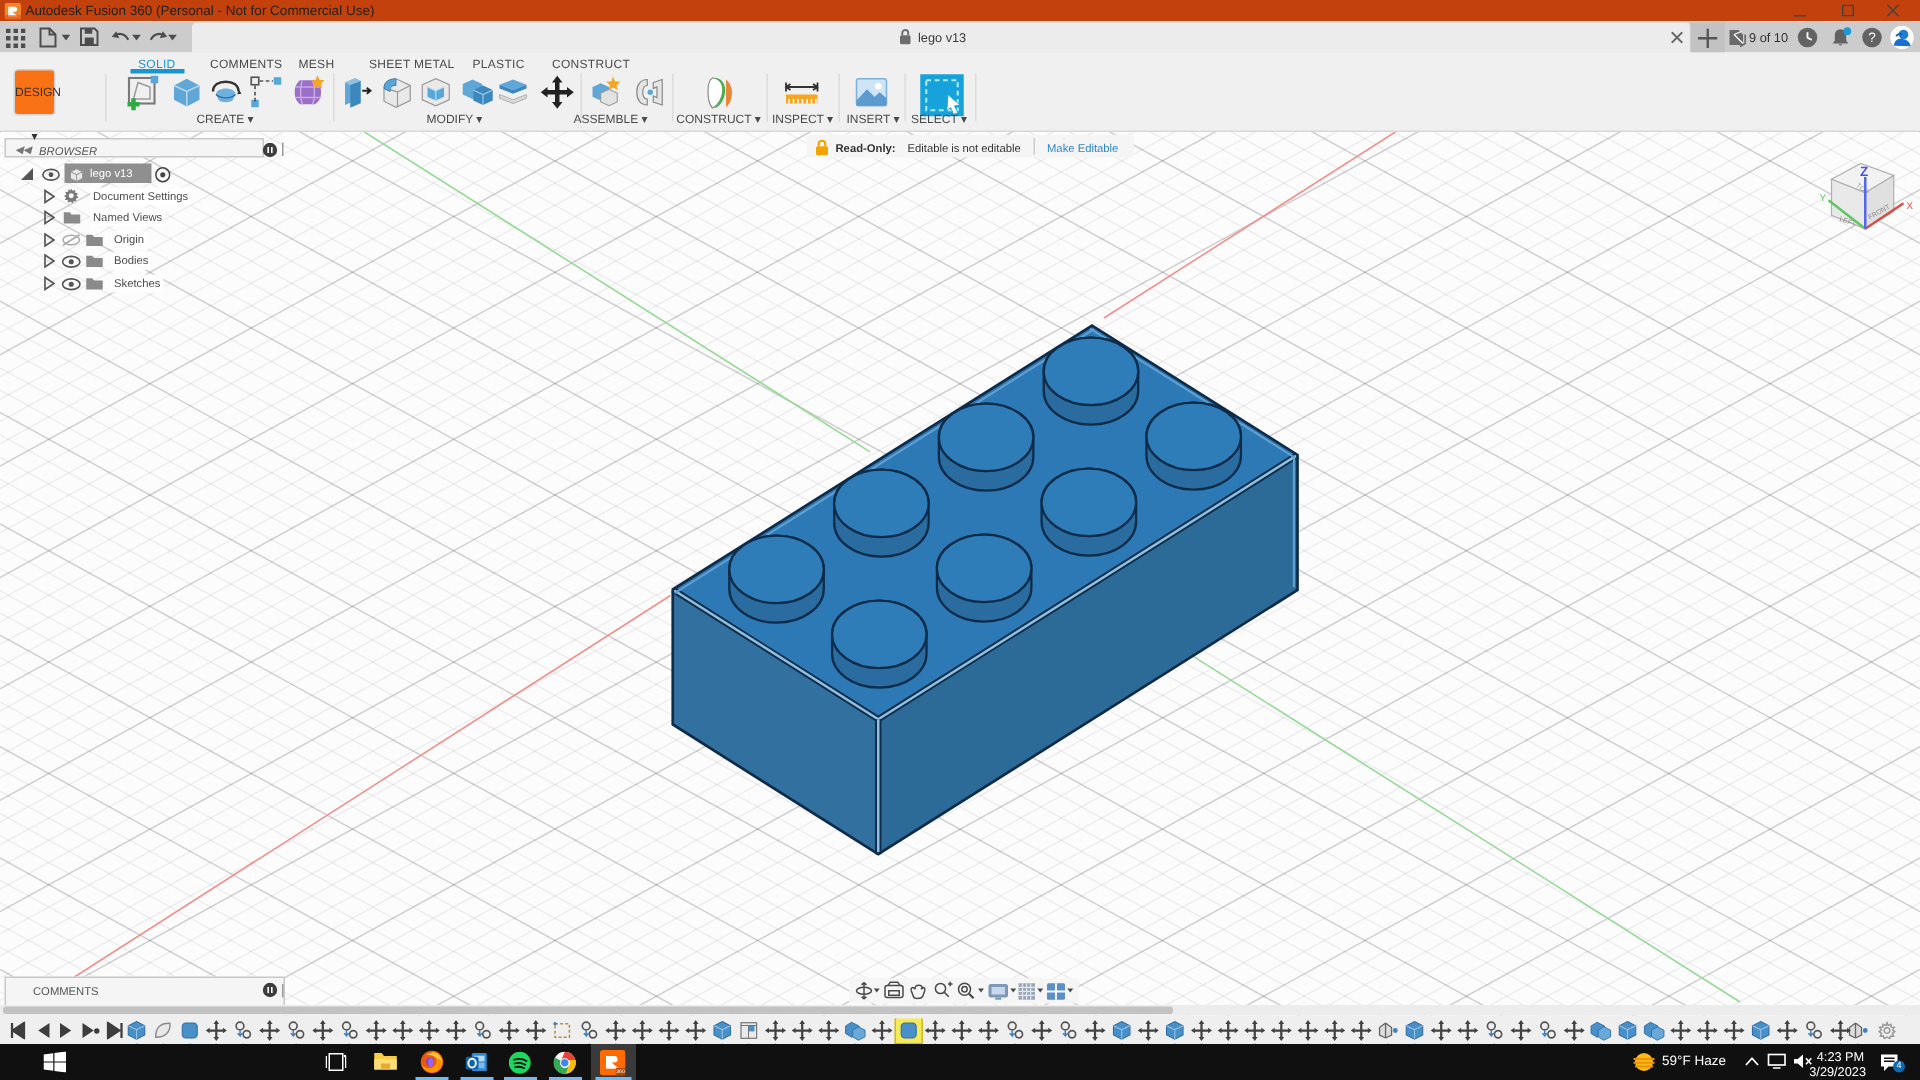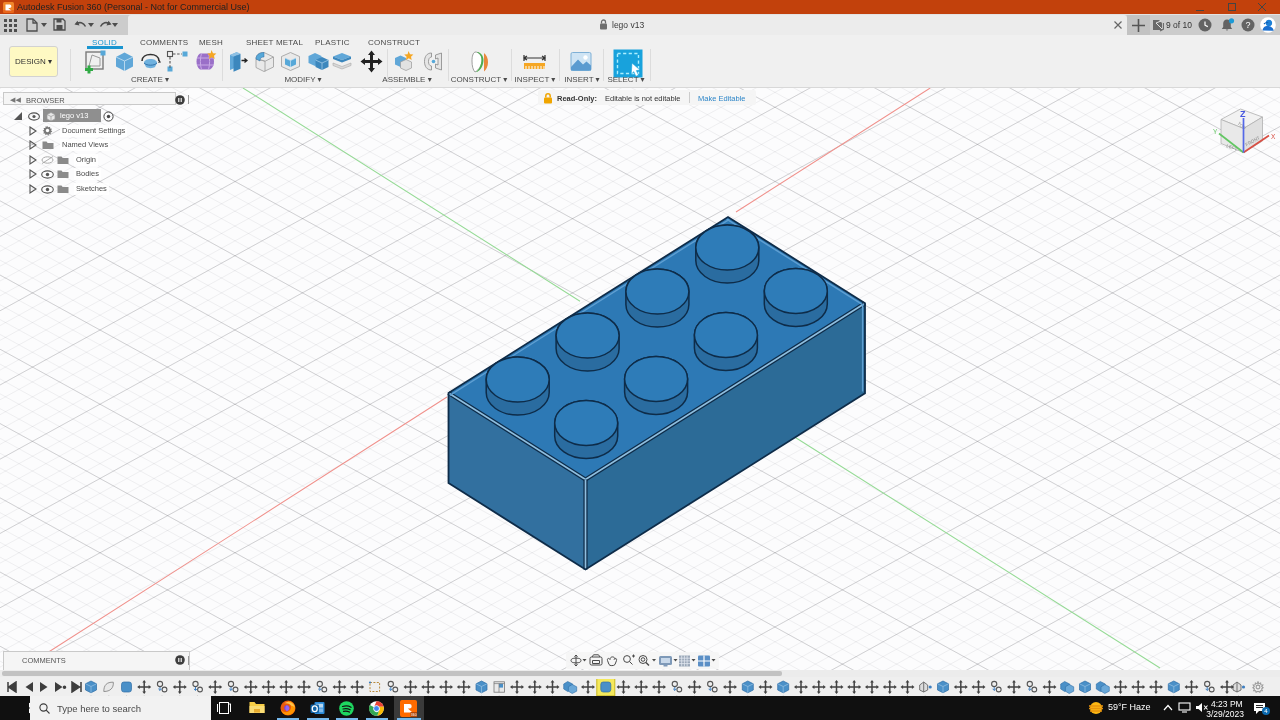--- a/index.html
+++ b/index.html
@@ -4,21 +4,21 @@
 body{width:1280px;height:720px;overflow:hidden;font-family:"Liberation Sans",sans-serif;position:relative;background:#fff}
 .abs{position:absolute}
 .titlebar{left:0;top:0;width:1280px;height:15px;background:#c2410c;border-bottom:1px solid #e3e3e3}
 .title-txt{left:17px;top:2px;font-size:9px;color:#222}
 .winbtn{top:0px;height:15px;color:#444;font-size:10px;text-align:center}
 .tabstrip{left:0;top:15px;width:1280px;height:20px;background:#cccccc}
 .activetab{left:128px;top:0px;width:999px;height:20px;background:#ececec;border-radius:3px 3px 0 0}
 .tabtxt{left:484px;top:4.5px;font-size:8.5px;color:#3a3a3a}
 .ribbon{left:0;top:35px;width:1280px;height:53px;background:#f0f0f0;border-bottom:1px solid #d8d8d8}
 .rtab{top:3px;font-size:8px;color:#4a4a4a;letter-spacing:.2px}
-.designbtn{left:9px;top:11px;width:49px;height:31px;background:#fef9c3;border:1px solid #d2d2d2;border-radius:3px;font-size:8px;color:#333;text-align:center;line-height:29px}
+.designbtn{left:9px;top:11px;width:28px;height:31px;background:#f97316;border:1px solid #d2d2d2;border-radius:3px;font-size:8px;color:#333;text-align:center;line-height:29px}
 .grplbl{top:40px;font-size:8px;color:#4a4a4a;text-align:center}
 .vsep{top:14px;width:1px;height:32px;background:#dcdcdc}
 .viewport{left:0;top:88px;width:1280px;height:590px;background:#fcfcfd}
 .panelhdr{background:#f5f5f5;border:1px solid #c9c9c9;height:13px;font-size:7.5px;color:#555}
 .readonly{left:538px;top:90px;height:15px;background:rgba(245,245,245,.97);font-size:7.5px;color:#333;border-radius:2px}
 .browser-row{font-size:7.5px;color:#4c4c4c;height:12px;line-height:12px}
 .scrollbar{left:0;top:670px;width:1280px;height:7px;background:#ececec}
 .scrollthumb{left:2px;top:1px;width:780px;height:5px;background:#c2c2c2;border-radius:2px}
 .timeline{left:0;top:677px;width:1280px;height:19px;background:#efefef}
 .taskbar{left:0;top:696px;width:1280px;height:24px;background:#101010}
@@ -301,21 +301,21 @@
       <rect x="1" y="4.5" width="8" height="6" rx="1" fill="#f0a500"></rect>
       <path d="M2.8 4.5 V3 a2.2 2.2 0 0 1 4.4 0 V4.5" fill="none" stroke="#f0a500" stroke-width="1.5"></path>
     </svg>
   <span class="abs" style="left:19px;top:3.5px;font-weight:bold">Read-Only:</span>
   <span class="abs" style="left:67px;top:3.5px">Editable is not editable</span>
   <span class="abs" style="left:151px;top:2px;width:1px;height:11px;background:#ccc"></span>
   <span class="abs" style="left:160px;top:3.5px;color:#2e86c8">Make Editable</span>
 </div>
 
 <div class="abs" style="left:3px;top:92px;width:187px;">
-  <div class="panelhdr" style="position:relative;width:173px;">
+  <div class="panelhdr" style="position:relative;width:173px;font-style:italic;">
     <span class="abs" style="left:6px;top:2.5px;color:#777;font-size:7px">◀◀</span>
     <span class="abs" style="left:22px;top:2.5px">BROWSER</span>
     <svg class="icon" style="left:171px;top:1.5px" width="10" height="10">
         <circle cx="5" cy="5" r="4.8" fill="#3d3d3d"></circle>
         <path d="M3.8 3 v4 M6.2 3 v4" stroke="#fff" stroke-width="1.1"></path>
       </svg>
       <span class="abs" style="left:184px;top:2px;width:1px;height:9px;background:#999"></span>
   </div>
   <div style="position:relative;margin-top:5px">
 
@@ -854,27 +854,20 @@
 
 <div class="abs taskbar">
   <svg class="icon" style="left:29px;top:5px" width="15" height="14" viewBox="0 0 15 14">
       <g fill="#fff">
         <path d="M0 2 L6.5 1.1 V6.6 L0 6.6 Z"></path>
         <path d="M7.3 1 L15 0 V6.6 L7.3 6.6 Z"></path>
         <path d="M0 7.4 L6.5 7.4 V12.9 L0 12 Z"></path>
         <path d="M7.3 7.4 L15 7.4 V14 L7.3 13 Z"></path>
       </g>
     </svg>
-  <div class="abs searchbox">
-    <svg style="margin-left:9px" width="11" height="11" viewBox="0 0 11 11">
-        <circle cx="4.5" cy="4.5" r="3.6" fill="none" stroke="#3b3b3b" stroke-width="1.1"></circle>
-        <path d="M7.2 7.2 L10.5 10.5" stroke="#3b3b3b" stroke-width="1.1"></path>
-      </svg>
-    <span style="margin-left:7px;font-size:9.5px;color:#4a4a4a">Type here to search</span>
-  </div>
   <svg class="icon" style="left:217px;top:6px" width="14" height="12" viewBox="0 0 14 12">
       <rect x="2.5" y="0.5" width="9" height="11" fill="none" stroke="#fff" stroke-width="1"></rect>
       <path d="M0.5 2 V10 M13.5 2 V10" stroke="#fff" stroke-width="1"></path>
       <circle cx="13" cy="2" r="0.8" fill="#fff"></circle>
     </svg>
   <svg class="icon" style="left:249px;top:5px" width="16" height="13" viewBox="0 0 16 13">
       <path d="M0.5 1 h5 l1.5 2 h8.5 v9 h-15 Z" fill="#f8ce46"></path>
       <path d="M0.5 5 h15 v7 h-15 Z" fill="#fadd75"></path>
       <rect x="5" y="8" width="6" height="3.5" fill="#e8ac2f"></rect>
     </svg>
@@ -924,20 +917,20 @@
       <path d="M1 6 L5 1.5 L9 6" fill="none" stroke="#fff" stroke-width="1.2"></path>
     </svg>
   <svg class="icon" style="left:1178px;top:6px" width="13" height="11" viewBox="0 0 13 11">
       <rect x="1" y="1" width="11" height="7" fill="none" stroke="#fff" stroke-width="1.1"></rect>
       <path d="M4 10 H9" stroke="#fff" stroke-width="1.1"></path>
     </svg>
   <svg class="icon" style="left:1195px;top:6px" width="13" height="11" viewBox="0 0 13 11">
       <path d="M1 4 H3.5 L7 1 V10 L3.5 7 H1 Z" fill="#fff"></path>
       <path d="M9 3.5 L12.5 7.5 M12.5 3.5 L9 7.5" stroke="#fff" stroke-width="1.1"></path>
     </svg>
-  <div class="abs tray-txt" style="left:1211px;top:2.5px;width:32px;text-align:left;font-size:8.5px">4:23 PM</div>
+  <div class="abs tray-txt" style="left:1211px;top:2.5px;width:32px;text-align:center;font-size:8.5px">4:23 PM</div>
   <div class="abs tray-txt" style="left:1206px;top:12.5px;width:38px;text-align:right;font-size:8.5px">3/29/2023</div>
   <svg class="icon" style="left:1253px;top:6px" width="13" height="12" viewBox="0 0 13 12">
       <path d="M1 1 h11 v8 h-6 l-3 3 v-3 h-2 Z" fill="#fff"></path>
       <path d="M3 3.5 h7 M3 5.5 h7" stroke="#101010" stroke-width="0.9"></path>
     </svg>
   <span class="abs badge" style="left:1262px;top:11px">4</span>
 </div>
 
 </body></html>

